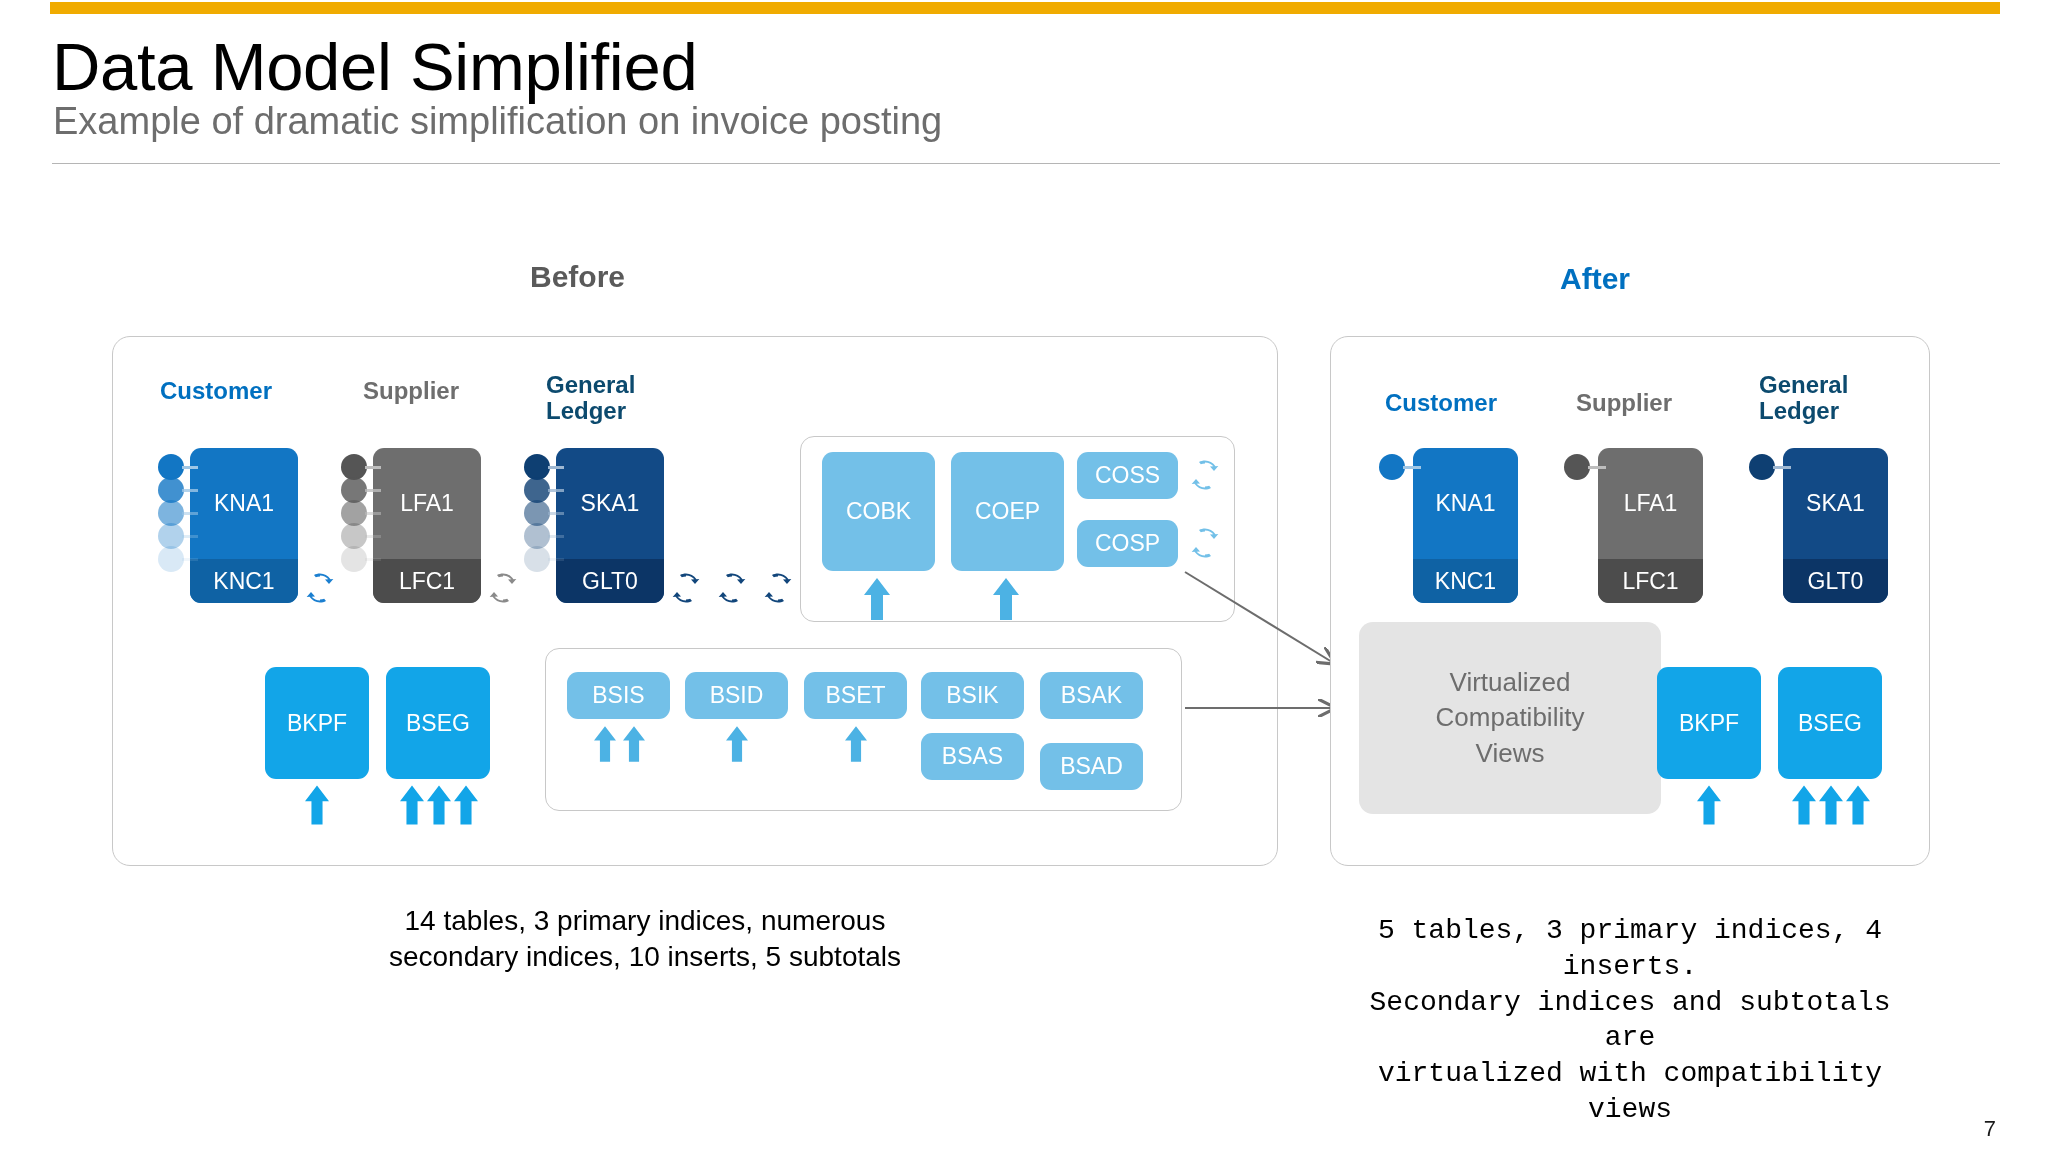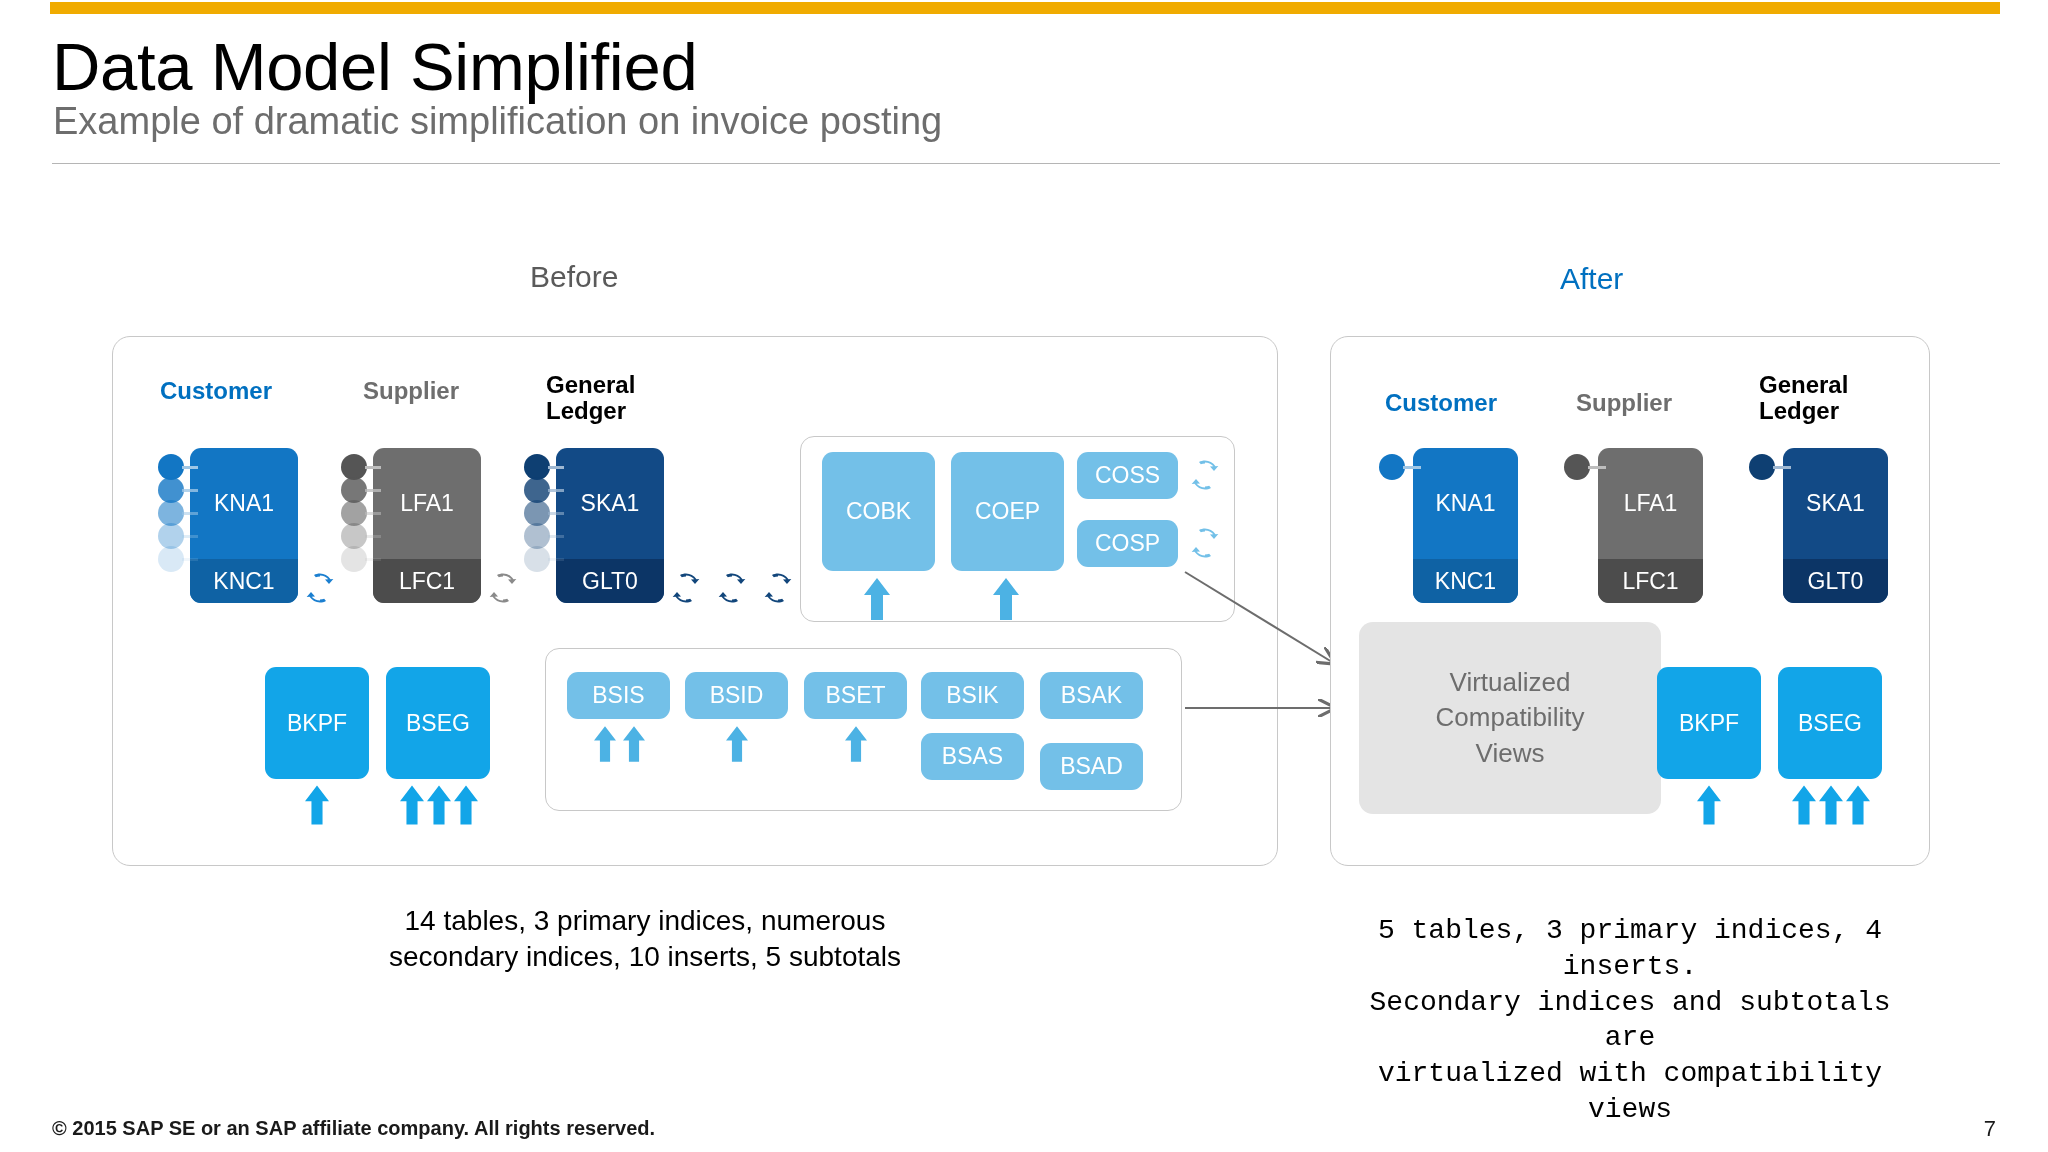--- a/index.html
+++ b/index.html
@@ -26,41 +26,41 @@
     font-size: 38px; font-weight: 400; color: #6d6d6d;
     white-space: nowrap;
   }
   .headrule {
     position: absolute; left: 52px; top: 163px; width: 1948px; height: 1px;
     background: #b5b5b5;
   }
 
   
   .sec-label {
-    position: absolute; font-size: 30px; font-weight: normal;
+    position: absolute; font-size: 30px; font-weight: bold;
     white-space: nowrap;
   }
   .sec-label.before { left: 530px; top: 260px; color: #5a5a5a; }
   .sec-label.after  { left: 1560px; top: 262px; color: #0070c0; }
 
   
   .panel {
     position: absolute; border: 1.5px solid #c8c8c8; border-radius: 18px;
     background: #ffffff;
   }
   .panel.before-panel { left: 112px; top: 336px; width: 1166px; height: 530px; }
   .panel.after-panel  { left: 1330px; top: 336px; width: 600px; height: 530px; }
 
   
   .col-head {
     position: absolute; font-size: 24px; font-weight: bold; line-height: 1.07;
     white-space: pre-line;
   }
   .col-head.blue { color: #0070c0; }
-  .col-head.navy { color: #000000; }
+  .col-head.navy { color: #0c4a6e; }
   .col-head.gray { color: #6e6e6e; }
 
   
   .tbl { position: absolute; }
   .tbl .body {
     position: absolute; left: 0; top: 0; width: 100%; height: 100%;
     border-radius: 11px; overflow: hidden;
   }
   .tbl .name {
     position: absolute; left: 0; right: 0; top: 42px;
@@ -413,16 +413,15 @@
         <path fill="#12a5e8" d="M13 0 L26 17 L19 17 L19 42 L7 42 L7 17 L0 17 Z"></path>
       </svg>
   </div>
 
   <div class="caption cap-before">14 tables, 3 primary indices, numerous
 secondary indices, 10 inserts, 5 subtotals</div>
   <div class="caption cap-after">5 tables, 3 primary indices, 4 inserts.
 Secondary indices and subtotals are
 virtualized with compatibility views</div>
 
-  <div class="copyright">© 2015 SAP SE or an SAP affiliate company. All rights reserved.</div>
   <div class="pagenum">7</div>
 
 </div>
 
 </body></html>

